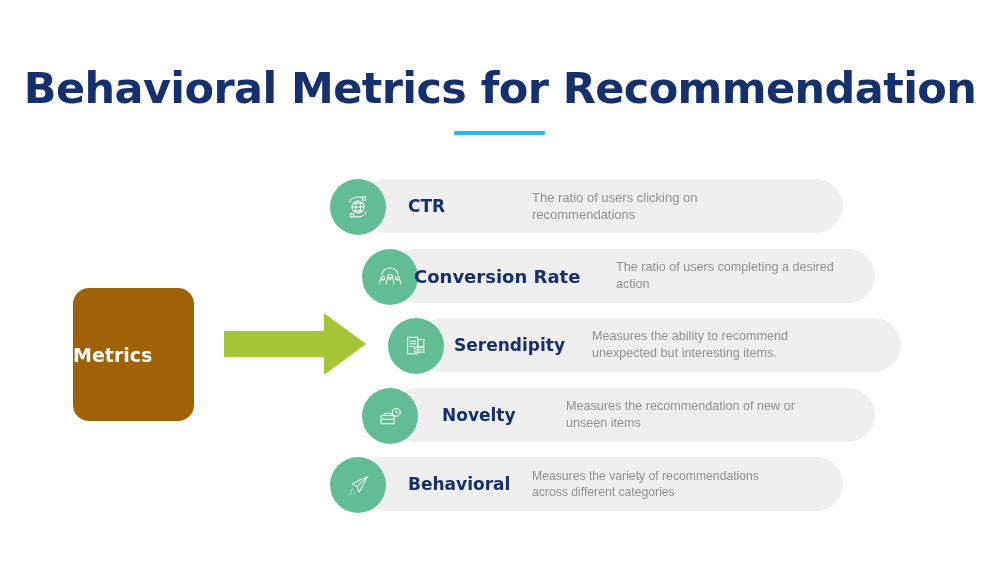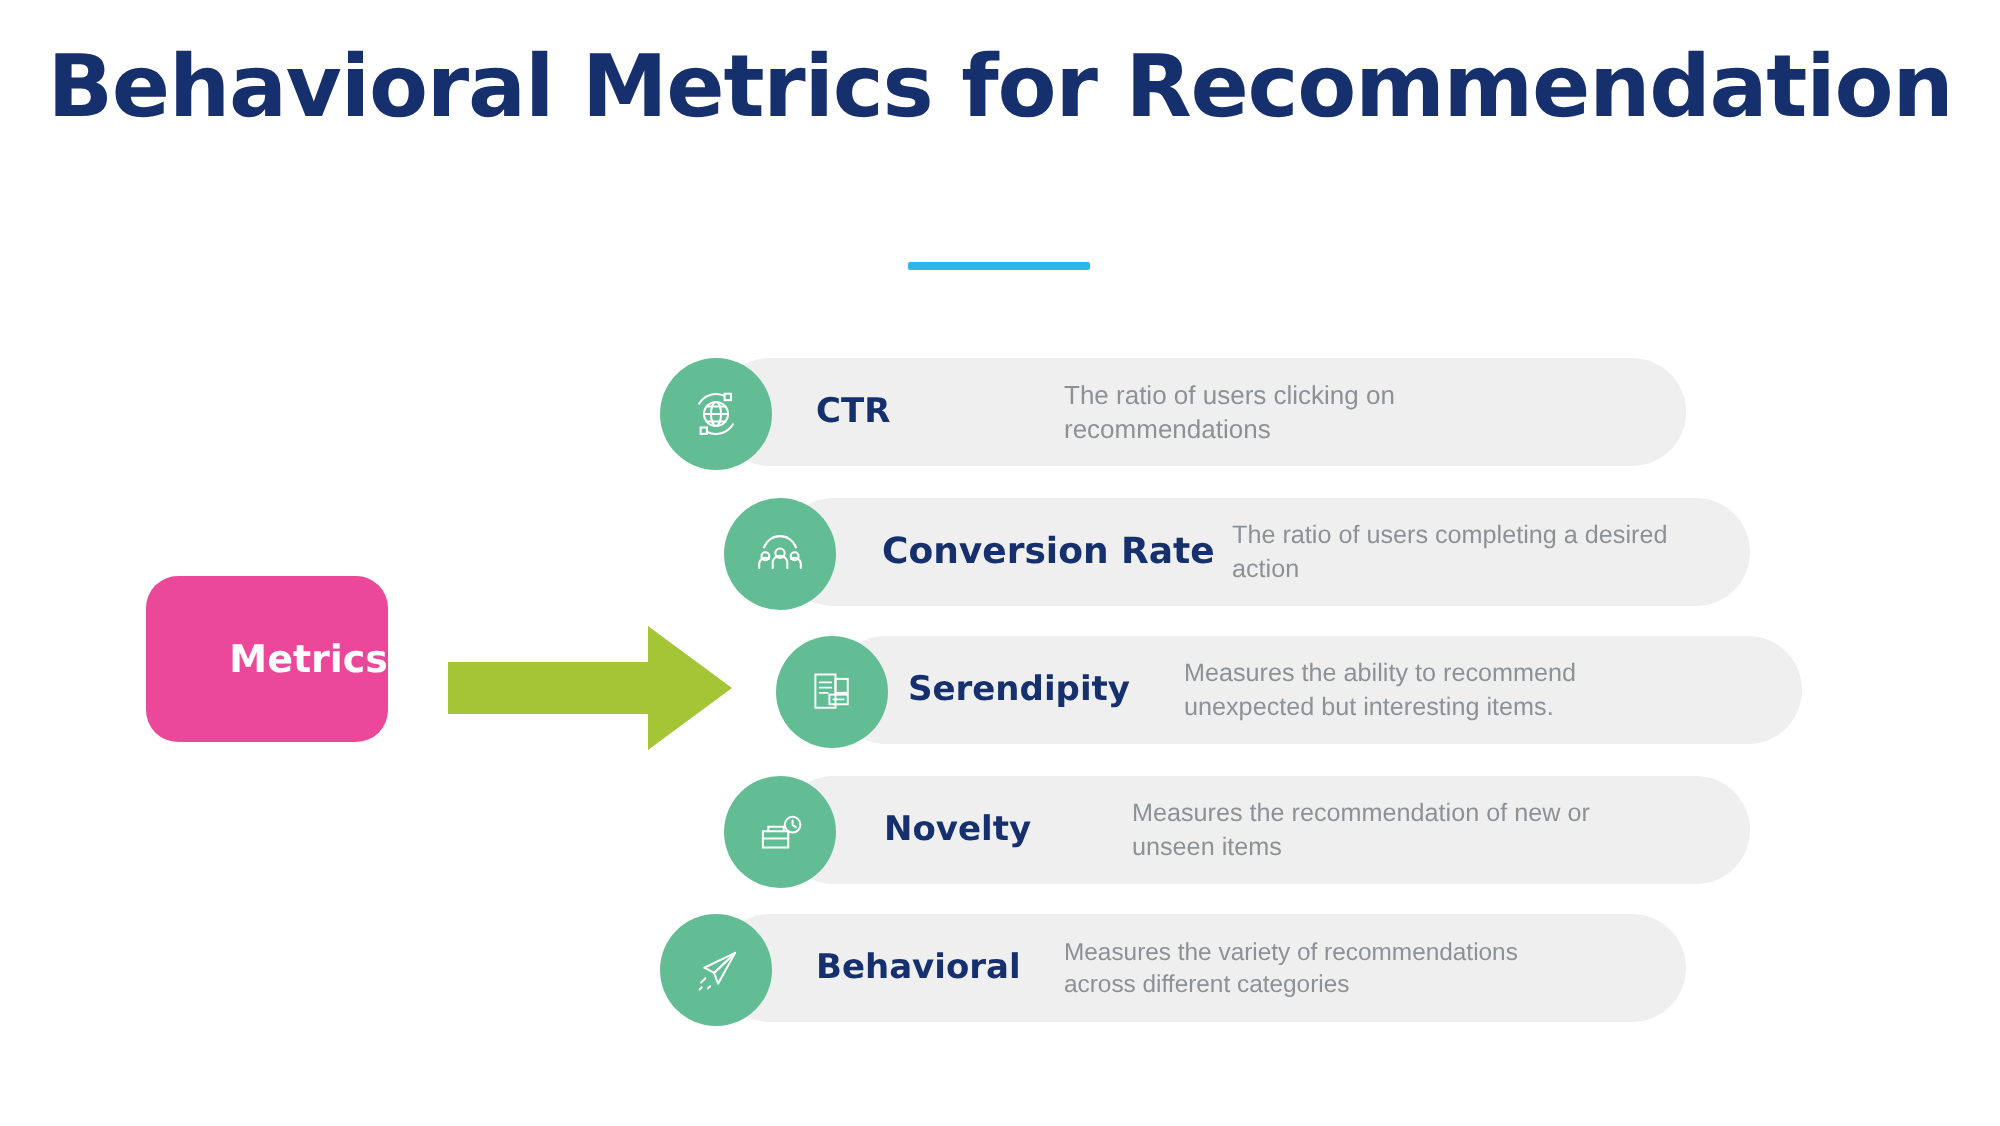--- a/index.html
+++ b/index.html
@@ -18,21 +18,21 @@
   
   .slide-header {
     position: absolute;
     top: 0;
     left: 0;
     width: 1000px;
     text-align: center;
   }
   .slide-title {
     margin: 0;
-    padding-top: 20px;
+    padding-top: 64px;
     font-size: 43px;
     font-weight: bold;
     color: #16306e;
     letter-spacing: -0.6px;
     line-height: 1.12;
     font-family: "DejaVu Sans", sans-serif;
   }
   .slide-subtitle {
     margin: 0;
     padding-top: 12px;
@@ -49,26 +49,26 @@
     background: #2bb8e8;
     border-radius: 1px;
   }
 
   
   .metrics-box {
     position: absolute;
     left: 73px;
     top: 288px;
     width: 121px;
-    height: 83px;
-    background: #ec4899;
+    height: 133px;
+    background: #a16207;
     border-radius: 16px;
     display: flex;
     align-items: center;
-    justify-content: flex-end;
+    justify-content: flex-start;
   }
   .metrics-box-label {
     color: #ffffff;
     font-size: 19px;
     font-weight: bold;
     font-family: "DejaVu Sans", sans-serif;
   }
 
   .green-arrow {
     position: absolute;
@@ -133,21 +133,21 @@
   }
 
   
   .row-0 { left: 330px; top: 179px; }
   .row-0 .row-pill  { width: 485px; }
   .row-0 .row-label { left: 78px; font-size: 17px; }
   .row-0 .row-desc  { left: 202px; font-size: 13px; width: 250px; }
 
   .row-1 { left: 362px; top: 249px; }
   .row-1 .row-pill  { width: 485px; }
-  .row-1 .row-label { left: 79px; font-size: 18px; }
+  .row-1 .row-label { left: 52px; font-size: 18px; }
   .row-1 .row-desc  { left: 222px; font-size: 12.6px; width: 250px; margin-left: 32px; }
 
   .row-2 { left: 388px; top: 318px; }
   .row-2 .row-pill  { width: 485px; }
   .row-2 .row-label { left: 66px; font-size: 17px; }
   .row-2 .row-desc  { left: 204px; font-size: 12.6px; width: 250px; }
 
   .row-3 { left: 362px; top: 388px; }
   .row-3 .row-pill  { width: 485px; }
   .row-3 .row-label { left: 80px; font-size: 17px; }

